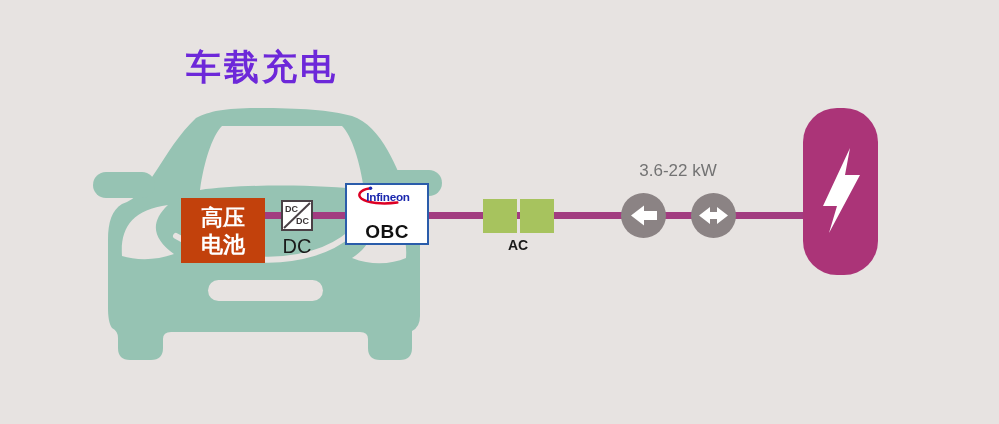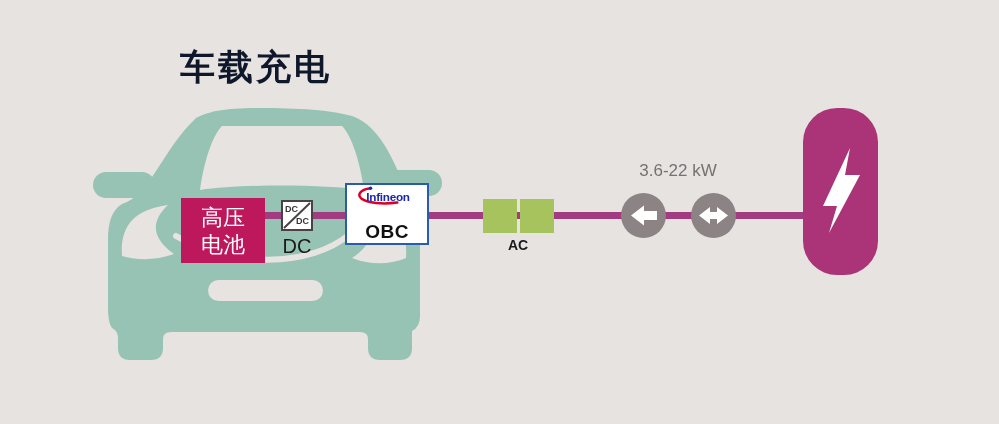--- a/index.html
+++ b/index.html
@@ -3,31 +3,31 @@
 <meta charset="utf-8">
 <style>
   html,body{margin:0;padding:0;}
   body{font-family:"Liberation Sans","DejaVu Sans",sans-serif;}
   #canvas{
     position:relative;width:999px;height:424px;background:#e7e3e1;overflow:hidden;
   }
   .abs{position:absolute;}
   
   #title{
-    left:180px;top:44px;font-size:35px;font-weight:700;color:#0f172a;letter-spacing:3px;
+    left:186px;top:44px;font-size:35px;font-weight:700;color:#6d28d9;letter-spacing:3px;
   }
   
   #car-svg{left:80px;top:100px;}
   
   #power-line{left:260px;top:212px;width:546px;height:7px;background:#a23c80;}
   
   #battery-box{
-    left:181px;top:198px;width:84px;height:65px;background:#be185d;
+    left:181px;top:198px;width:84px;height:65px;background:#c2410c;
     display:flex;flex-direction:column;align-items:center;justify-content:center;
-    color:#ffffff;font-size:22px;font-weight:400;line-height:27px;text-align:center;
+    color:#ffffff;font-size:22px;font-weight:700;line-height:27px;text-align:center;
   }
   
   #dcdc-box{
     left:281px;top:200px;width:32px;height:31px;background:#ffffff;
     border:2px solid #4a4146;box-sizing:border-box;
   }
   #dcdc-box svg{position:absolute;left:0;top:0;}
   .dcdc-corner{position:absolute;font-size:9px;font-weight:700;color:#3a3436;line-height:9px;}
   #dcdc-top{left:2px;top:3px;}
   #dcdc-bottom{right:2px;bottom:3px;}

